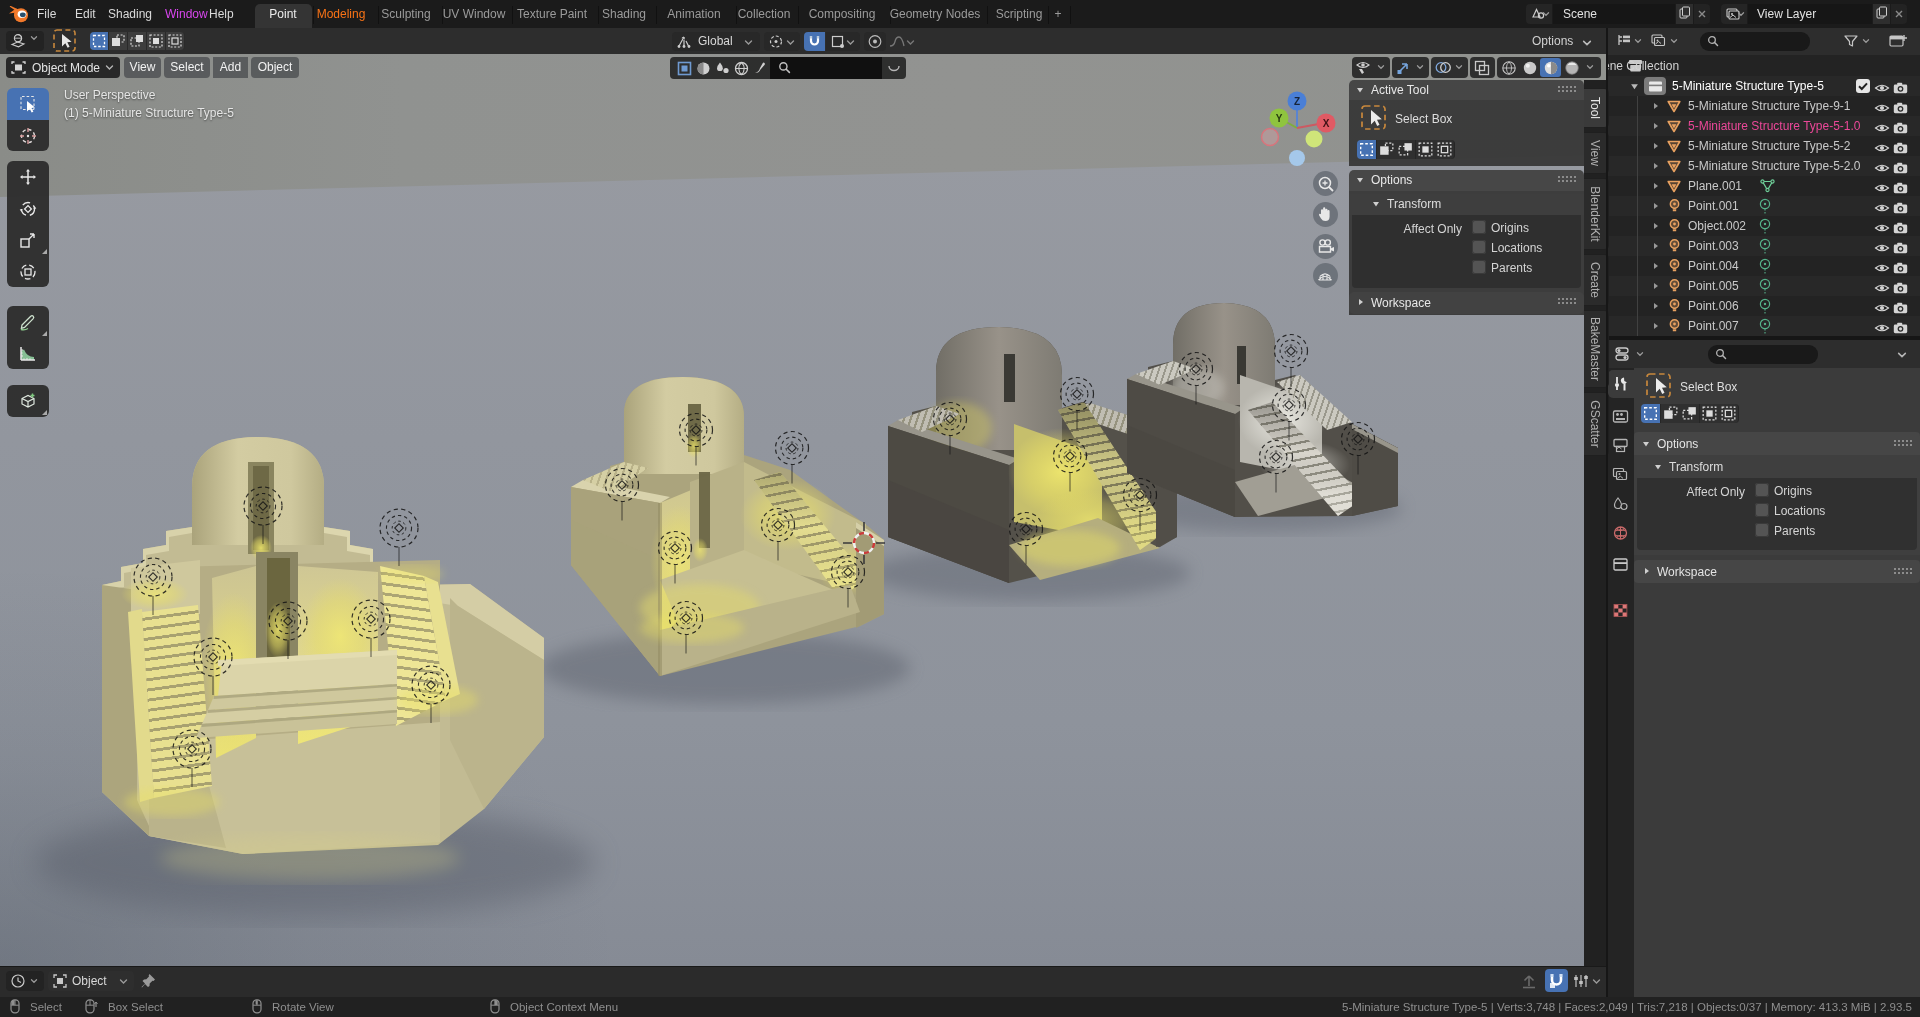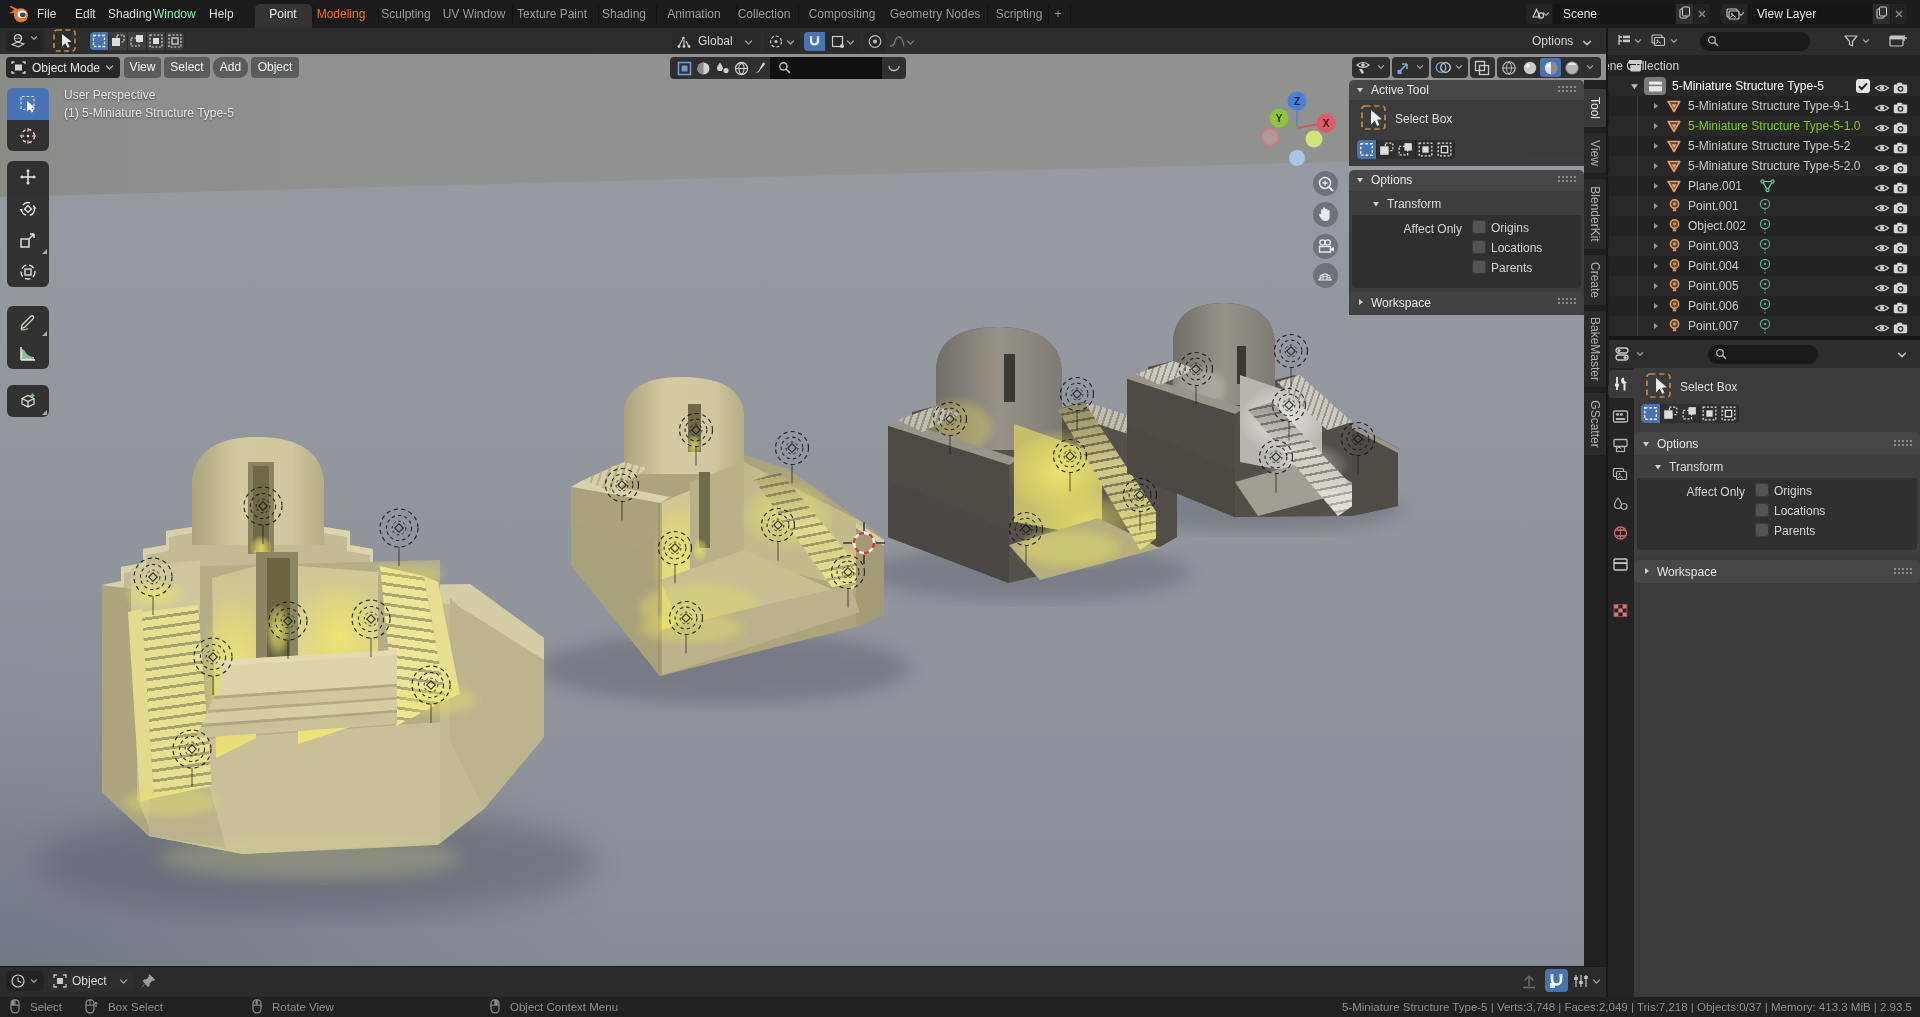--- a/index.html
+++ b/index.html
@@ -10,21 +10,21 @@
 <svg class="abs" style="left:7px;top:4px" width="24" height="20" viewBox="0 0 24 20">
 <path d="M10.3 7.8 L3.2 2.9 C2.4 2.3 3 1.6 3.9 2.1 L21 10" fill="#f2792b"></path>
 <path d="M2 9.5 L9 4.5 L14 8" fill="#f2792b"></path>
 <circle cx="14" cy="11.2" r="7" fill="#f2792b"></circle>
 <ellipse cx="15" cy="10.2" rx="4.4" ry="3.7" fill="#fff"></ellipse>
 <ellipse cx="15.8" cy="10.8" rx="2.9" ry="2.4" fill="#28506e"></ellipse>
 </svg>
 <div class="txt" style="left:37px;top:7px;color:#dadada">File</div>
 <div class="txt" style="left:75px;top:7px;color:#dadada">Edit</div>
 <div class="txt" style="left:108px;top:7px;color:#dadada">Shading</div>
-<div class="txt" style="left:153px;top:7px;color:#86efac">Window</div>
+<div class="txt" style="left:165px;top:7px;color:#d946ef">Window</div>
 <div class="txt" style="left:209px;top:7px;color:#dadada">Help</div>
 <div class="abs" style="left:313px;top:6px;width:1px;height:18px;background:#111"></div>
 <div class="abs" style="left:378px;top:6px;width:1px;height:18px;background:#111"></div>
 <div class="abs" style="left:442px;top:6px;width:1px;height:18px;background:#111"></div>
 <div class="abs" style="left:512px;top:6px;width:1px;height:18px;background:#111"></div>
 <div class="abs" style="left:598px;top:6px;width:1px;height:18px;background:#111"></div>
 <div class="abs" style="left:656px;top:6px;width:1px;height:18px;background:#111"></div>
 <div class="abs" style="left:736px;top:6px;width:1px;height:18px;background:#111"></div>
 <div class="abs" style="left:798px;top:6px;width:1px;height:18px;background:#111"></div>
 <div class="abs" style="left:890px;top:6px;width:1px;height:18px;background:#111"></div>
@@ -245,21 +245,21 @@
       <circle cx="7.5" cy="6.8" r="1.6" fill="#d4d4d4"></circle>
     </svg></div>
 <div class="abs" style="left:1608px;top:116px;width:312px;height:20px;background:#282828"></div>
 <svg class="abs" style="left:1652px;top:122px" width="8" height="8" viewBox="0 0 8 8">
     <path d="M2 1 L6 4 L2 7 Z" fill="#999"></path>
   </svg>
 <div class="abs" style="left:1667px;top:119px"><svg width="14" height="13" viewBox="0 0 14 13">
       <path d="M1.2 1.5 L12.8 1.5 L7 11.5 Z" stroke="#e8a160" stroke-width="1.6" fill="#e8a160" fill-opacity="0.25" stroke-linejoin="round"></path>
       <path d="M4.6 4.2 L9.4 4.2 L7 8.4 Z" fill="#e8a160"></path>
     </svg></div>
-<div class="txt" style="left:1688px;top:119px;color:#84cc16">5-Miniature Structure Type-5-1.0</div>
+<div class="txt" style="left:1688px;top:119px;color:#ec4899">5-Miniature Structure Type-5-1.0</div>
 <div class="abs" style="left:1874px;top:120px"><svg width="16" height="12" viewBox="0 0 16 12">
       <path d="M1.5 6 Q8 0.5 14.5 6 Q8 11.5 1.5 6 Z" stroke="#d4d4d4" stroke-width="1.2" fill="none"></path>
       <circle cx="8" cy="6" r="2.1" fill="#d4d4d4"></circle>
     </svg></div>
 <div class="abs" style="left:1893px;top:120px"><svg width="15" height="12" viewBox="0 0 15 12">
       <rect x="0.8" y="2.6" width="13.4" height="8.6" rx="1.4" fill="#d4d4d4"></rect>
       <rect x="4.2" y="0.8" width="5" height="2.4" rx="0.8" fill="#d4d4d4"></rect>
       <circle cx="7.5" cy="6.8" r="2.9" fill="#2a2a2a"></circle>
       <circle cx="7.5" cy="6.8" r="1.6" fill="#d4d4d4"></circle>
     </svg></div>
@@ -1136,21 +1136,21 @@
 <div class="txt" style="left:32px;top:61px;color:#e4e4e4">Object Mode</div>
 <svg class="abs" style="left:105px;top:64px" width="9" height="7" viewBox="0 0 9 7">
     <path d="M1.5 2 L4.5 5 L7.5 2" stroke="#b5b5b5" stroke-width="1.4" fill="none" stroke-linecap="round"></path>
   </svg>
 <div class="abs" style="left:124px;top:57px;width:37px;height:21px;background:rgba(82,84,86,0.88);border-radius:4px">
     <div class="txt" style="left:50%;top:3px;transform:translateX(-50%);color:#f2f2f2">View</div>
   </div>
 <div class="abs" style="left:164px;top:57px;width:46px;height:21px;background:rgba(82,84,86,0.88);border-radius:4px">
     <div class="txt" style="left:50%;top:3px;transform:translateX(-50%);color:#f2f2f2">Select</div>
   </div>
-<div class="abs" style="left:213px;top:57px;width:35px;height:21px;background:rgba(82,84,86,0.88);border-radius:9px">
+<div class="abs" style="left:213px;top:57px;width:35px;height:21px;background:rgba(82,84,86,0.88);border-radius:0">
     <div class="txt" style="left:50%;top:3px;transform:translateX(-50%);color:#f2f2f2">Add</div>
   </div>
 <div class="abs" style="left:251px;top:57px;width:48px;height:21px;background:rgba(82,84,86,0.88);border-radius:4px">
     <div class="txt" style="left:50%;top:3px;transform:translateX(-50%);color:#f2f2f2">Object</div>
   </div>
 <div class="abs" style="left:670px;top:57px;width:100px;height:22px;background:rgba(38,38,38,0.92);border-radius:4px 0 0 4px"></div>
 <svg class="abs" style="left:676px;top:60px" width="17" height="17" viewBox="0 0 17 17">
     <rect x="2.5" y="2.5" width="12" height="12" fill="none" stroke="#6f9ad1" stroke-width="1.6"></rect>
     <rect x="5.5" y="5.5" width="6" height="6" fill="#6f9ad1"></rect>
   </svg>

